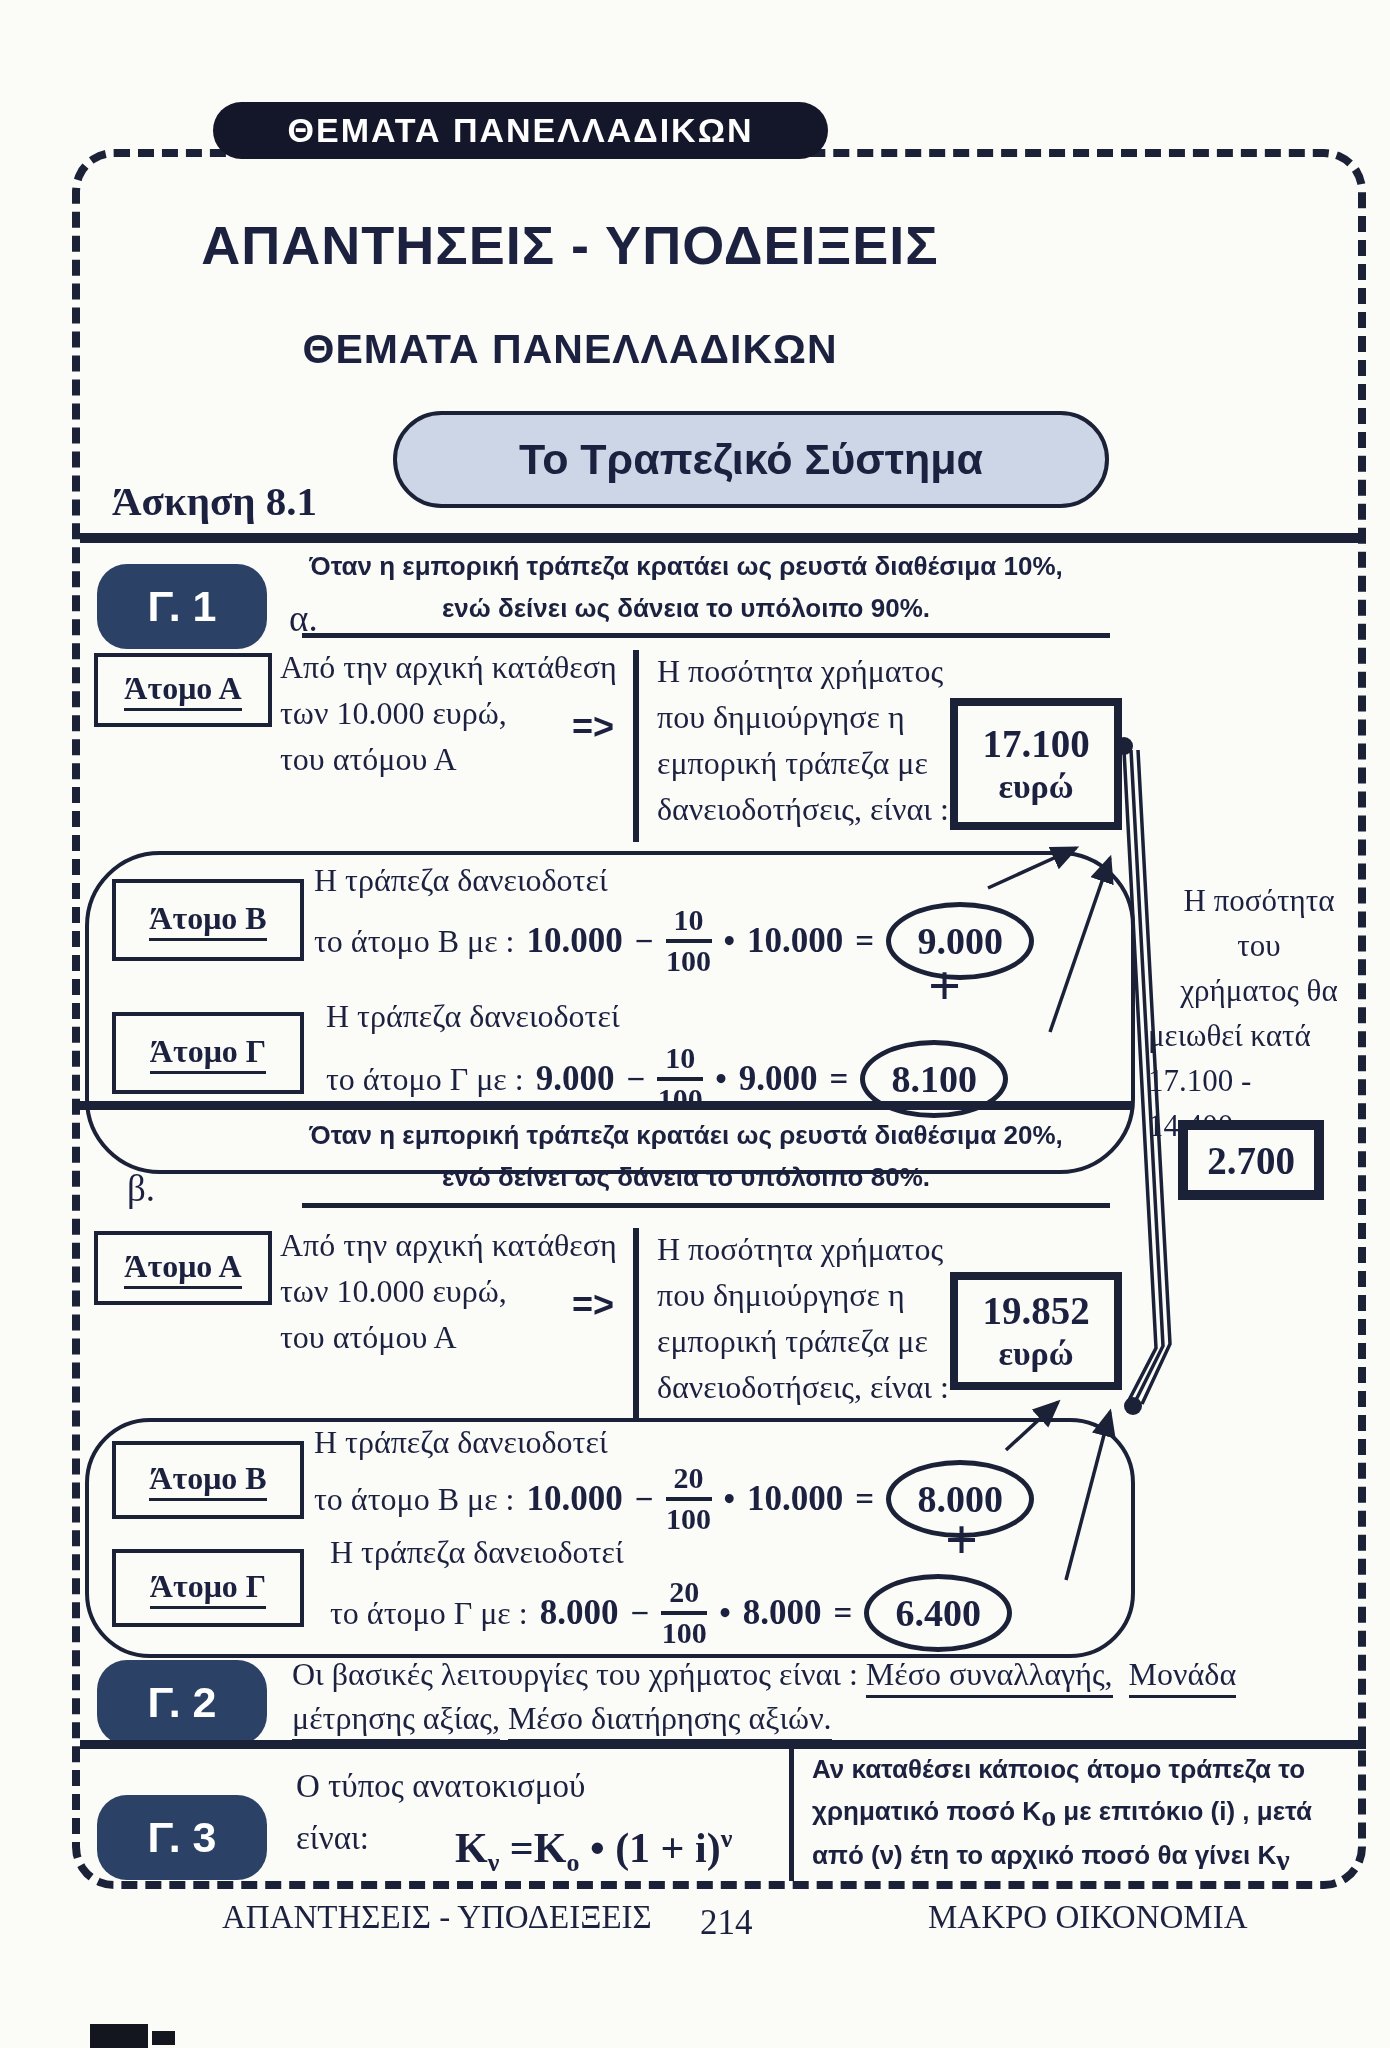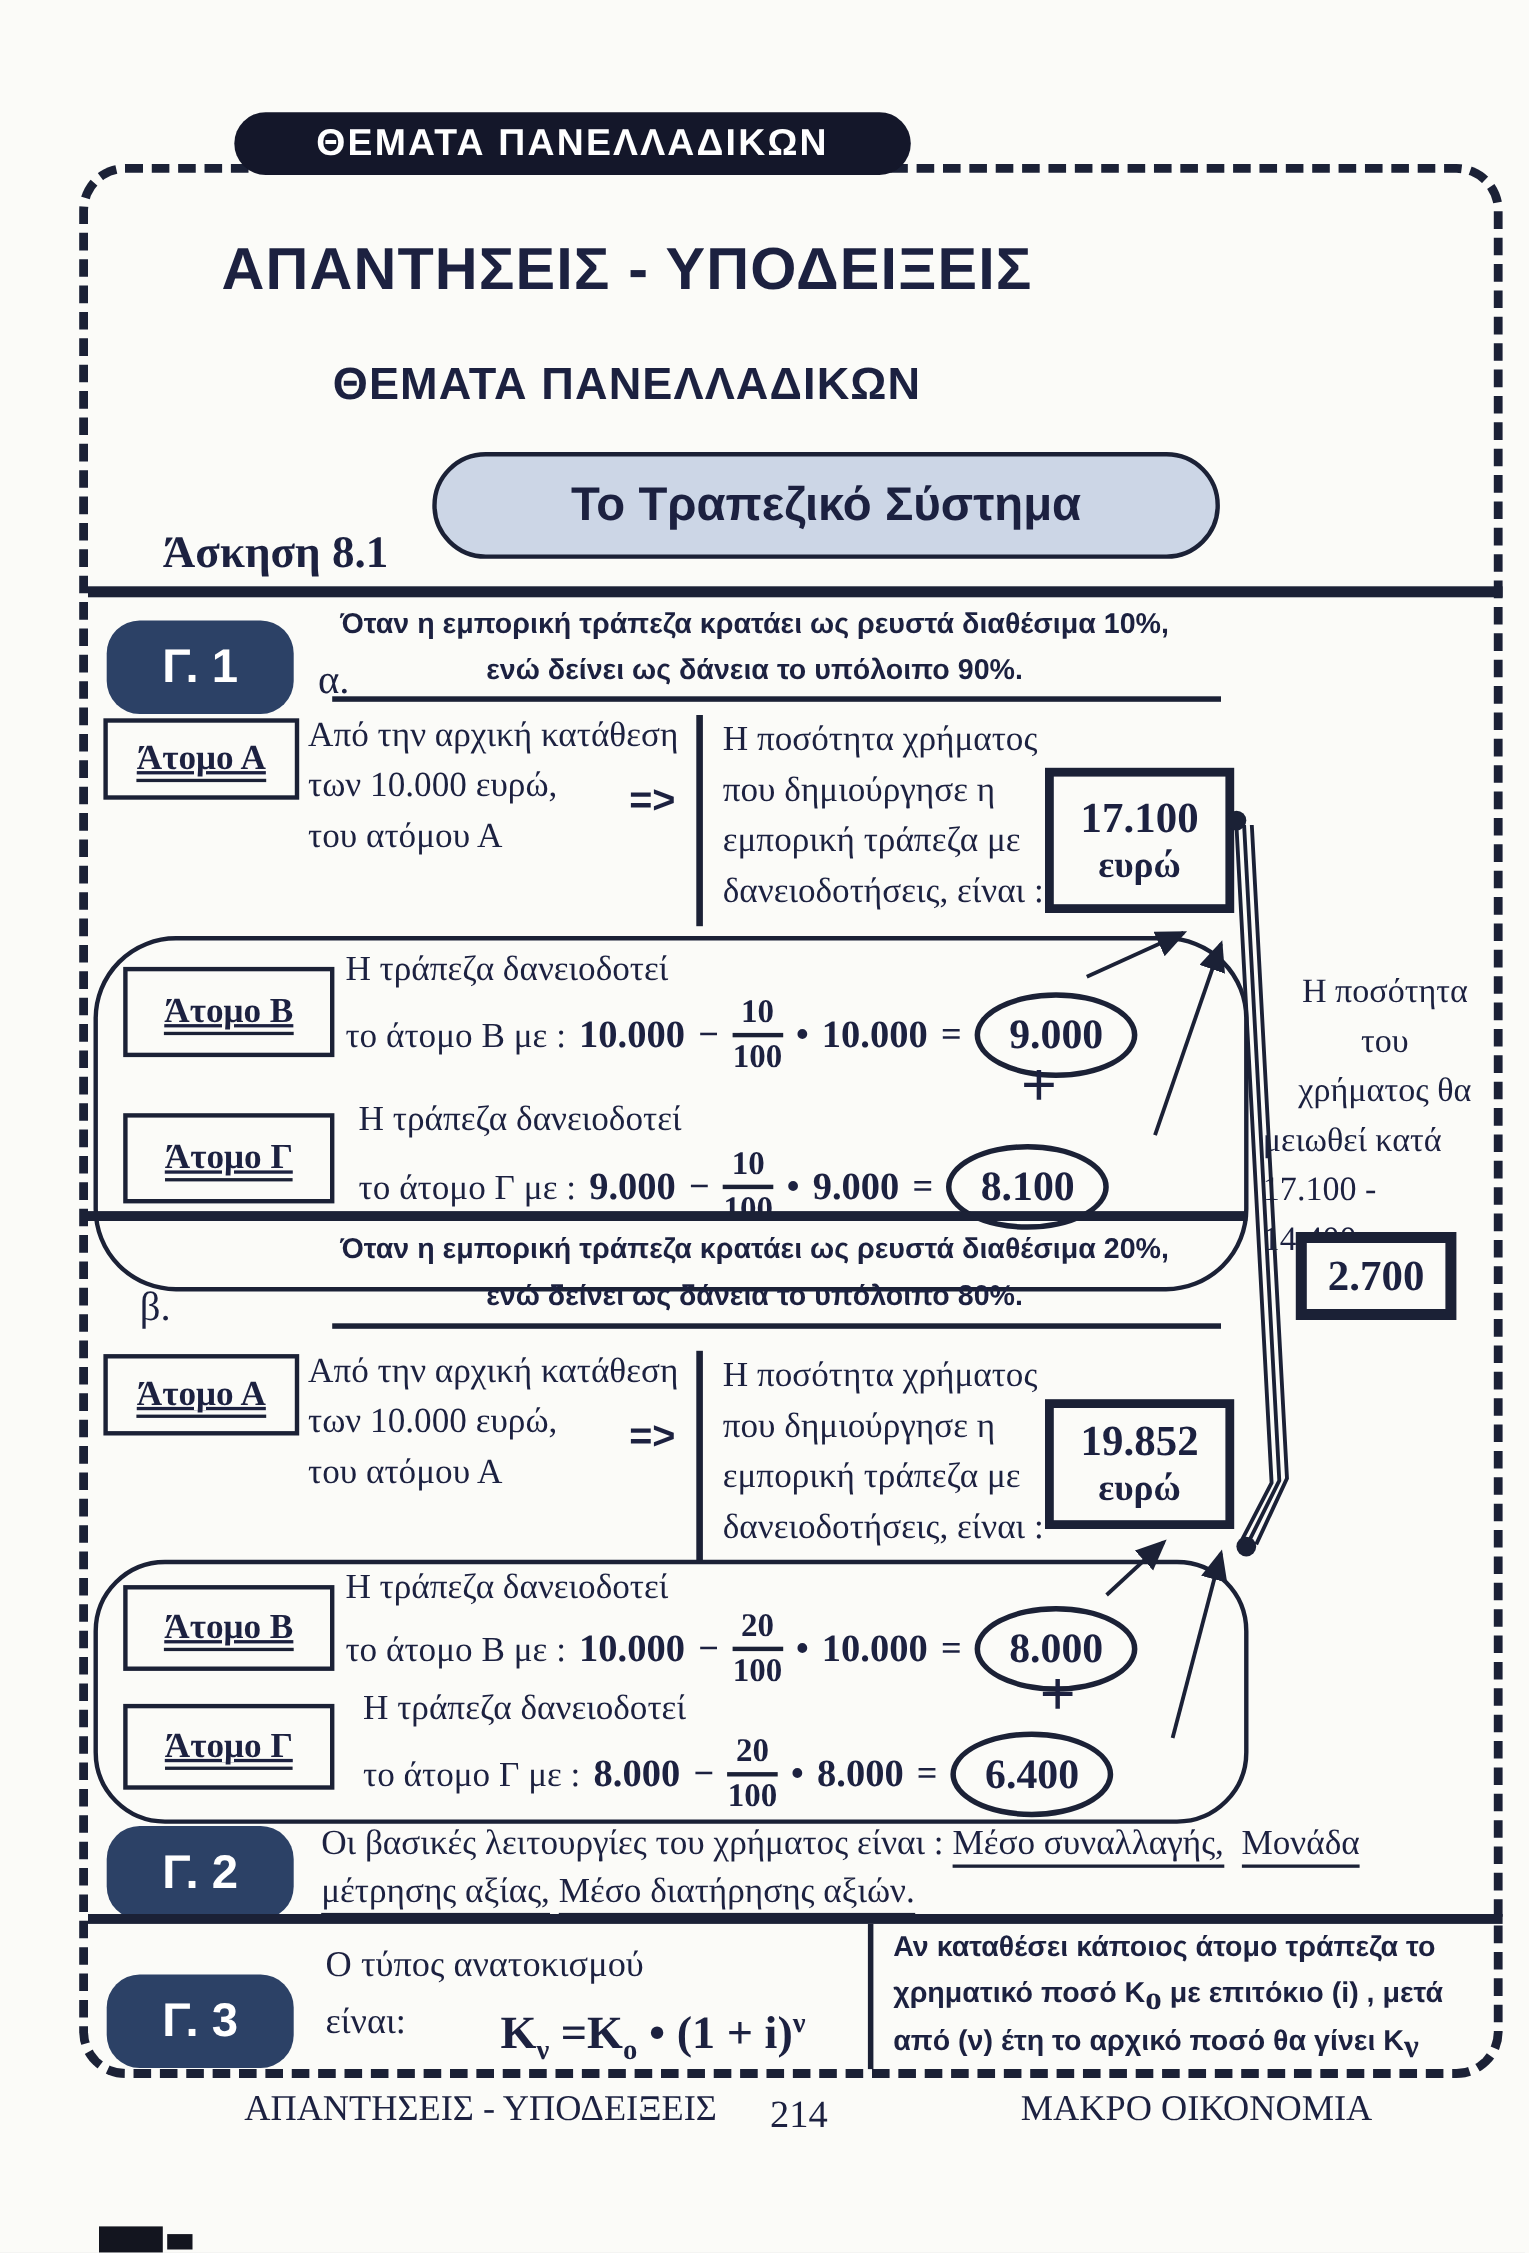--- a/index.html
+++ b/index.html
@@ -15,21 +15,21 @@
   .frame{position:absolute;left:72px;top:149px;width:1294px;height:1740px;border:8px dashed #1b2136;
     border-radius:42px;box-sizing:border-box;z-index:0;}
 
   .title{position:absolute;left:80px;top:214px;width:980px;text-align:center;margin:0;
     font-family:"Liberation Sans","DejaVu Sans",sans-serif;font-weight:bold;font-size:54px;letter-spacing:1px;z-index:1;}
   .subtitle{position:absolute;left:80px;top:326px;width:980px;text-align:center;margin:0;
     font-family:"Liberation Sans","DejaVu Sans",sans-serif;font-weight:bold;font-size:41px;letter-spacing:1px;z-index:1;}
   .chapter-pill{position:absolute;left:393px;top:411px;width:716px;height:97px;background:#ccd6e6;
     border:4px solid #1b2136;border-radius:50px;display:flex;align-items:center;justify-content:center;
     font-family:"Liberation Sans","DejaVu Sans",sans-serif;font-weight:bold;font-size:43px;z-index:2;box-sizing:border-box;}
-  .exercise{position:absolute;left:112px;top:477px;font-weight:bold;font-size:41px;z-index:1;margin-left:36px;}
+  .exercise{position:absolute;left:112px;top:477px;font-weight:bold;font-size:41px;z-index:1;}
 
   .rule{position:absolute;background:#1b2136;z-index:1;}
   .rule1{left:80px;top:533px;width:1286px;height:10px;}
   .rule2{left:80px;top:1101px;width:1054px;height:9px;}
   .rule3{left:80px;top:1740px;width:1286px;height:9px;}
   .uline{position:absolute;background:#1b2136;height:5px;z-index:1;}
 
   .gbadge{position:absolute;width:170px;height:85px;background:#2c4166;border-radius:30px;color:#fff;
     display:flex;align-items:center;justify-content:center;
     font-family:"Liberation Sans","DejaVu Sans",sans-serif;font-weight:bold;font-size:43px;z-index:1;}
@@ -42,21 +42,21 @@
   .b-beta{left:127px;top:1167px;}
 
   .stmt{position:absolute;left:250px;width:872px;text-align:center;white-space:nowrap;
     font-family:"Liberation Sans","DejaVu Sans",sans-serif;font-weight:bold;font-size:26px;z-index:1;}
   .g1-line1{top:551px;} .g1-line2{top:593px;}
   .b-line1{top:1120px;} .b-line2{top:1162px;}
   .g1-underline{left:302px;top:633px;width:808px;}
   .b-underline{left:302px;top:1203px;width:808px;}
 
   .abox{position:absolute;display:flex;align-items:center;justify-content:center;border:4px solid #1b2136;
-    font-weight:bold;font-size:32px;z-index:1;background:#fbfbf8;text-decoration:underline;}
+    font-weight:bold;font-size:32px;z-index:1;background:#fbfbf8;}
   .abox span{border-bottom:3px solid #1b2136;padding-bottom:1px;}
   .pa1-label{left:94px;top:653px;width:170px;height:66px;}
   .pa2-label{left:94px;top:1231px;width:170px;height:66px;}
   .pb1-label{left:112px;top:879px;width:184px;height:74px;}
   .pc1-label{left:112px;top:1012px;width:184px;height:74px;}
   .pb2-label{left:112px;top:1441px;width:184px;height:70px;}
   .pc2-label{left:112px;top:1549px;width:184px;height:70px;}
 
   .tcol{position:absolute;font-size:32px;line-height:46px;white-space:nowrap;z-index:1;}
   .pa1-left{left:280px;top:644px;}

